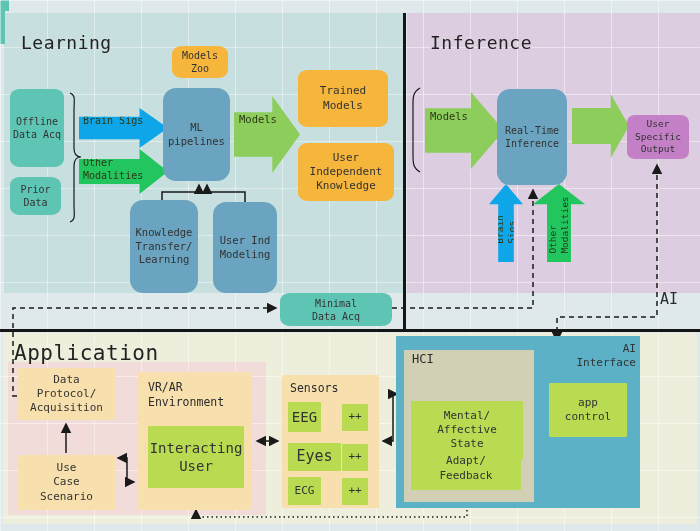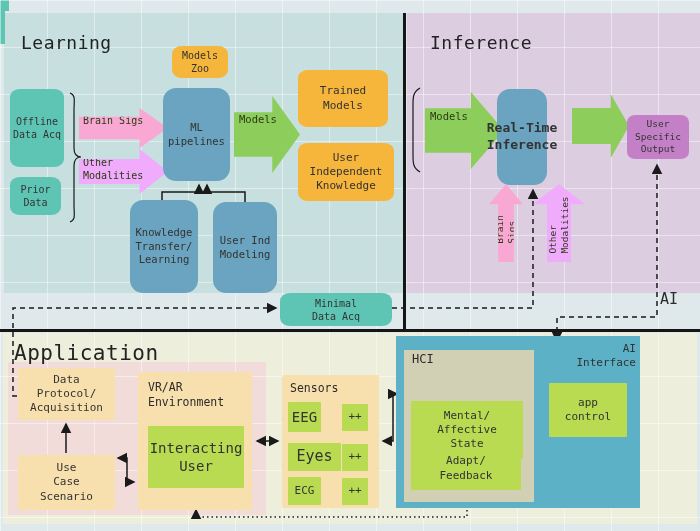--- a/index.html
+++ b/index.html
@@ -24,23 +24,23 @@
   .grn{background:#b8db52;border-radius:1px;}
   .khaki{background:#d1d0b4;}
   .hciblue{background:#5cb1c7;}
   .barrow{position:absolute;z-index:2;}
   .barrow .alabel{position:absolute;white-space:pre-line;color:#2c3a14;line-height:1.3;}
   .aR{clip-path:polygon(0 22%,68% 22%,68% 0,100% 50%,68% 100%,68% 78%,0 78%);}
   .aRbig{clip-path:polygon(0 21%,58% 21%,58% 0,100% 50%,58% 100%,58% 79%,0 79%);}
   .aU{clip-path:polygon(50% 0,100% 26%,73% 26%,73% 100%,27% 100%,27% 26%,0 26%);}
   .vlabel{position:absolute;left:50%;top:52%;transform:translate(-50%,-50%) rotate(180deg);
     writing-mode:vertical-rl;white-space:pre-line;color:#2c3a14;line-height:1.25;}
-  .green-arrow{background:#f9a8d4;text-decoration:underline;}
+  .green-arrow{background:#0ea5e9;text-decoration:underline;}
   .big-green-arrow{background:#8ccd5c;}
-  .yellow-arrow{background:#f0abfc;}
+  .yellow-arrow{background:#22c55e;}
 </style>
 </head>
 <body>
 
 <div id="canvas">
 
   <div class="bg" style="left:4px;top:13px;width:399px;height:280px;background:#c7dfde;"></div>
   <div class="bg" style="left:407px;top:13px;width:293px;height:280px;background:#dccde0;"></div>
   <div class="bg" style="left:3px;top:333px;width:694px;height:191px;background:#edefdc;"></div>
   <div class="bg" style="left:8px;top:362px;width:258px;height:153px;background:#f2dcda;"></div>
@@ -124,21 +124,21 @@
 
   <div class="box teal" style="left:280px;top:293px;width:112px;height:33px;font-size:10px;">Minimal
 Data Acq</div>
 
   <div class="lbl title" style="left:430px;top:31px;">Inference</div>
 
   <div class="barrow aRbig big-green-arrow" style="left:425px;top:92px;width:79px;height:77px;">
     <span class="alabel" style="left:5px;top:18px;font-size:10.5px;">Models</span>
   </div>
 
-  <div class="box sblue" style="left:497px;top:89px;width:50px;height:96px;font-size:13px;font-weight:bold;">Real-Time
+  <div class="box sblue" style="left:497px;top:89px;width:70px;height:96px;font-size:10px;">Real-Time
 Inference</div>
 
   <div class="barrow aR big-green-arrow" style="left:572px;top:94px;width:57px;height:64px;"></div>
 
   <div class="box purple" style="left:627px;top:115px;width:62px;height:44px;font-size:9.5px;">User
 Specific
 Output</div>
 
   <div class="barrow aU green-arrow" style="left:489px;top:184px;width:34px;height:78px;">
     <span class="vlabel" style="font-size:9.5px;">Brain Sigs</span>

